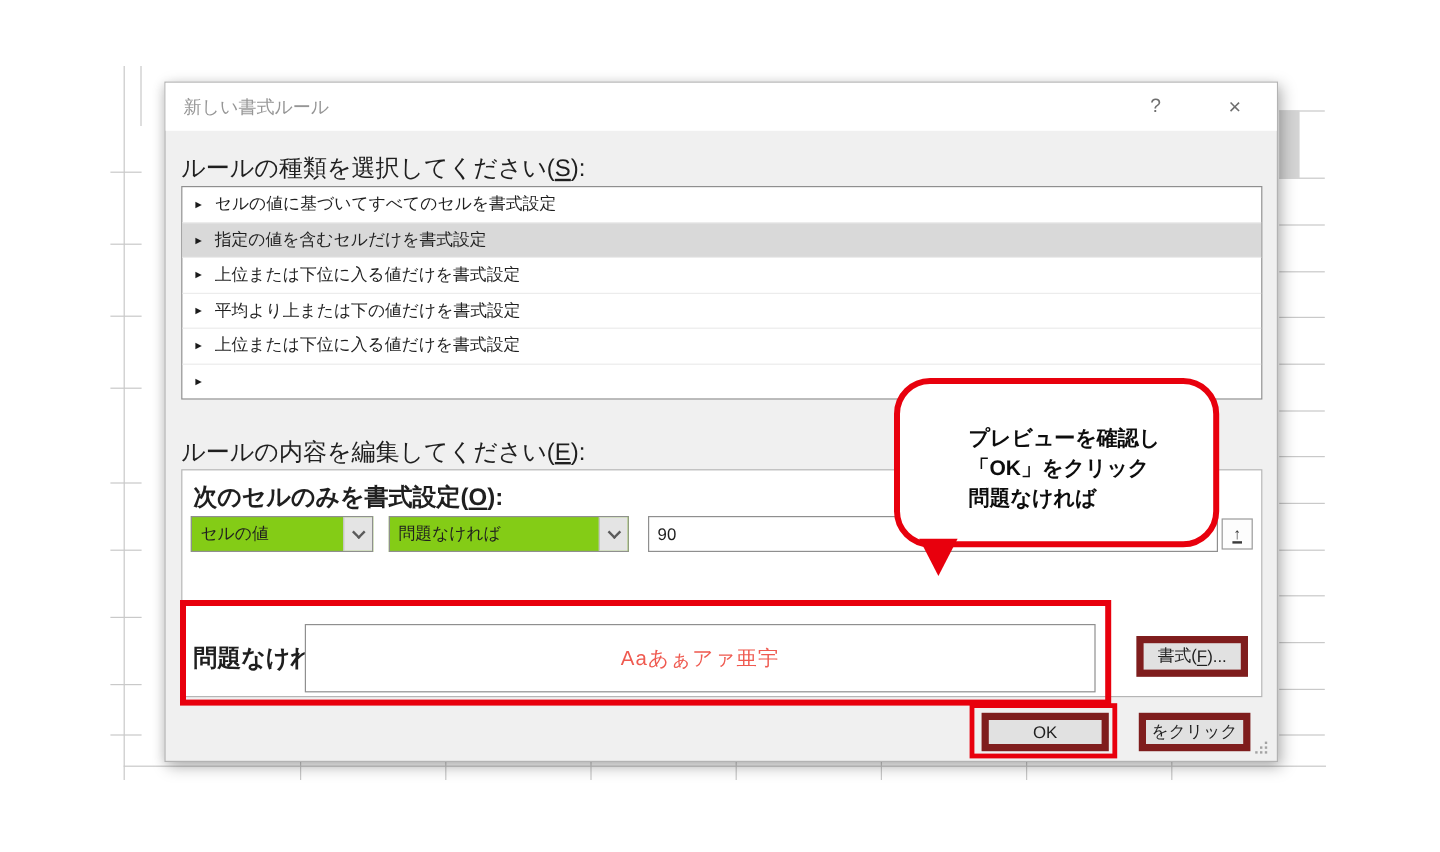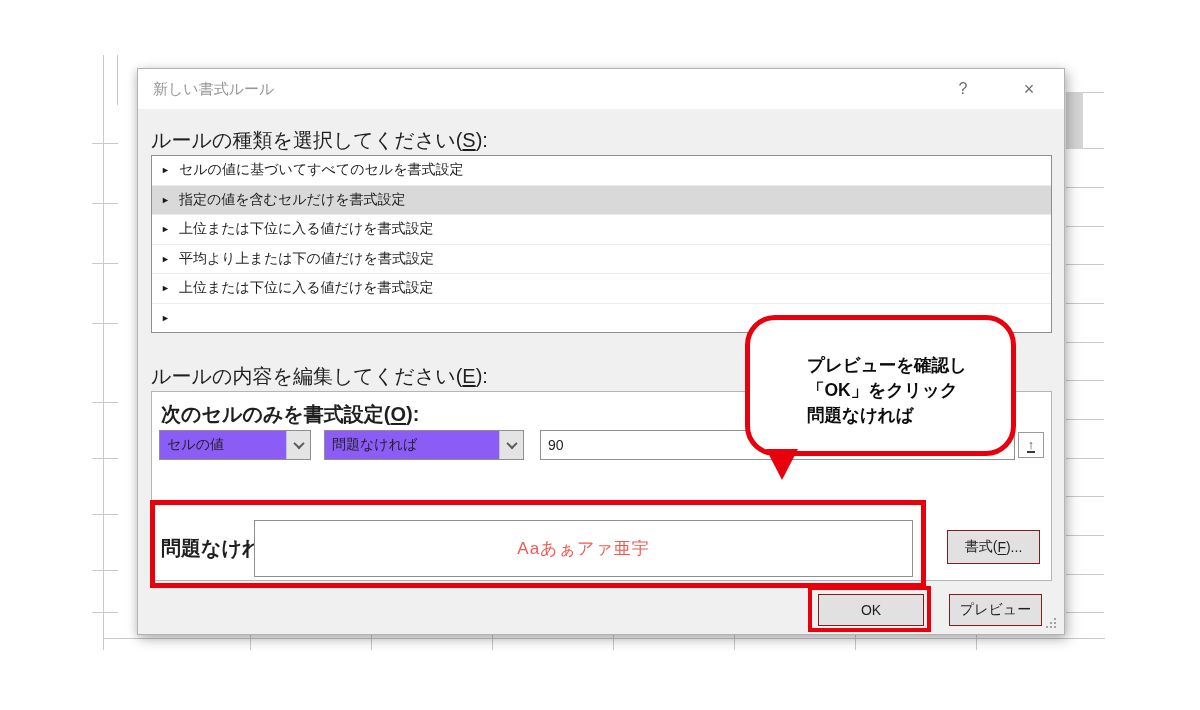--- a/index.html
+++ b/index.html
@@ -31,40 +31,40 @@
   .rule-item{ flex:1; display:flex; align-items:center; gap:9px; padding-left:9px;
     border-bottom:1px solid #ececec; white-space:nowrap; }
   .rule-item:last-child{ border-bottom:none; }
   .rule-item.selected{ background:#d9d9d9; }
   .rule-arrow{ font-size:9px; color:#1a1a1a; }
 
   .group{ position:absolute; left:13px; top:322px; width:901px; height:190px;
     background:#fff; border:1px solid #b5b5b5; }
   .bold{ font-weight:700; }
 
-  .combo{ position:absolute; height:30px; background:#8b5cf6; border:1px solid #8f8f8f;
+  .combo{ position:absolute; height:30px; background:#84cc16; border:1px solid #8f8f8f;
     display:flex; align-items:center; }
   .combo-text{ flex:1; padding-left:7px; white-space:nowrap; overflow:hidden; }
   .combo-btn{ width:24px; height:100%; background:#e4e4e4; border-left:1px solid #c2c2c2;
     display:flex; align-items:center; justify-content:center; }
   .chev{ width:8px; height:8px; border-right:2px solid #5a5a5a; border-bottom:2px solid #5a5a5a;
     transform:rotate(45deg) translate(-1px,-1px); }
   .value-input{ position:absolute; left:388px; top:38px; width:475px; height:30px;
     border:1px solid #8f8f8f; background:#fff; padding-left:7px; font-size:14px;
     font-family:inherit; color:#1f1f1f; }
   .collapse-btn{ position:absolute; left:866px; top:40px; width:26px; height:26px;
     background:#fdfdfd; border:1px solid #9a9a9a; display:flex; align-items:center; justify-content:center; }
   .collapse-glyph{ font-size:13px; font-weight:700; color:#3a3a3a; line-height:1;
     border-bottom:2px solid #3a3a3a; padding:0 1px; }
 
   .preview-box{ position:absolute; left:102px; top:128px; width:659px; height:57px;
     background:#fff; border:1px solid #8f8f8f; display:flex; align-items:center; justify-content:center; }
   .preview-sample{ font-size:17px; color:var(--preview-color); letter-spacing:1px; }
 
-  .btn{ position:absolute; background:#e1e1e1; border:1px solid #7f1d1d; font-size:14px;
+  .btn{ position:absolute; background:#e1e1e1; border:6px solid #7f1d1d; font-size:14px;
     color:#1f1f1f; display:flex; align-items:center; justify-content:center; font-family:inherit; }
   .format-btn{ left:795px; top:138px; width:93px; height:34px; }
   .ok-btn{ left:680px; top:525px; width:106px; height:32px; }
   .cancel-btn{ left:811px; top:525px; width:93px; height:32px; }
 
   .grip{ position:absolute; right:8px; bottom:14px; width:2px; height:2px; color:#a3a3a3;
     background:currentColor;
     box-shadow:0 4px 0 currentColor,-4px 4px 0 currentColor,0 8px 0 currentColor,
       -4px 8px 0 currentColor,-8px 8px 0 currentColor; }
 
@@ -185,21 +185,21 @@
         <span class="preview-sample">Aaあぁアァ亜宇</span>
       </div>
       <div class="btn format-btn">
           <span>書式(</span>
           <span class="ak">F</span>
           <span>)...</span>
         </div>
     </div>
 
     <div class="btn ok-btn">OK</div>
-    <div class="btn cancel-btn">プレビュー</div>
+    <div class="btn cancel-btn">をクリック</div>
     <div class="grip"></div>
   </div>
 
   <div class="red-rect rect-preview"></div>
   <div class="red-rect rect-ok"></div>
 
   <div class="callout">
     <div class="callout-text">
       <div>プレビューを確認し</div>
       <div>「OK」をクリック</div>

